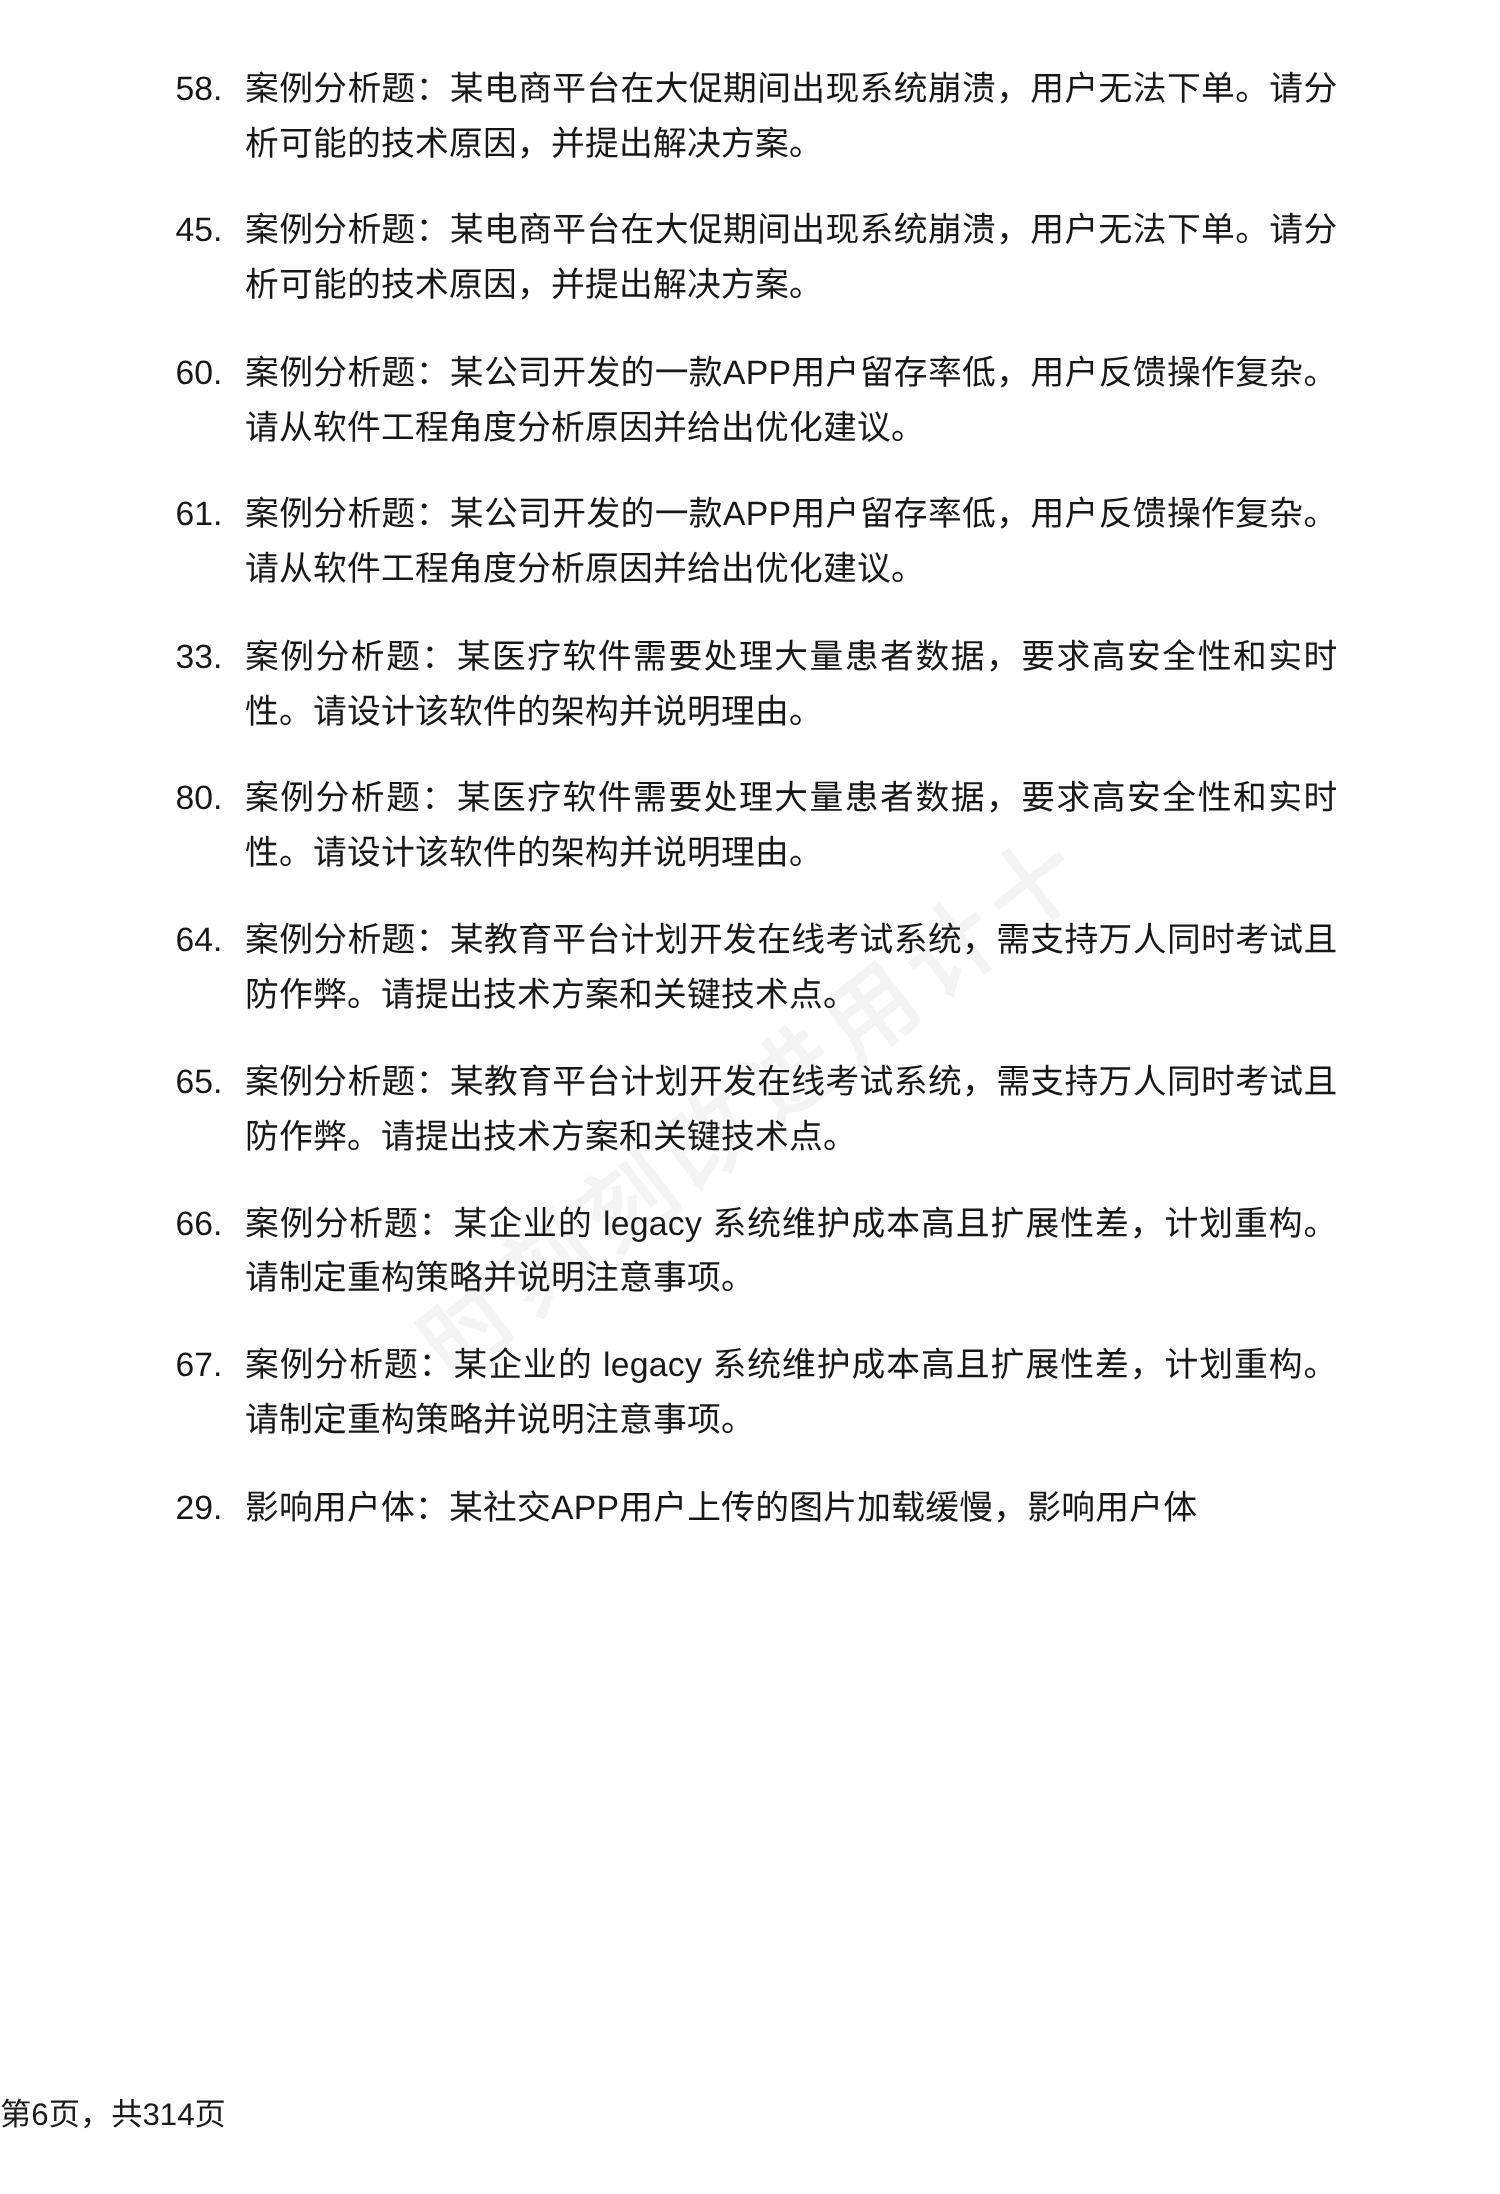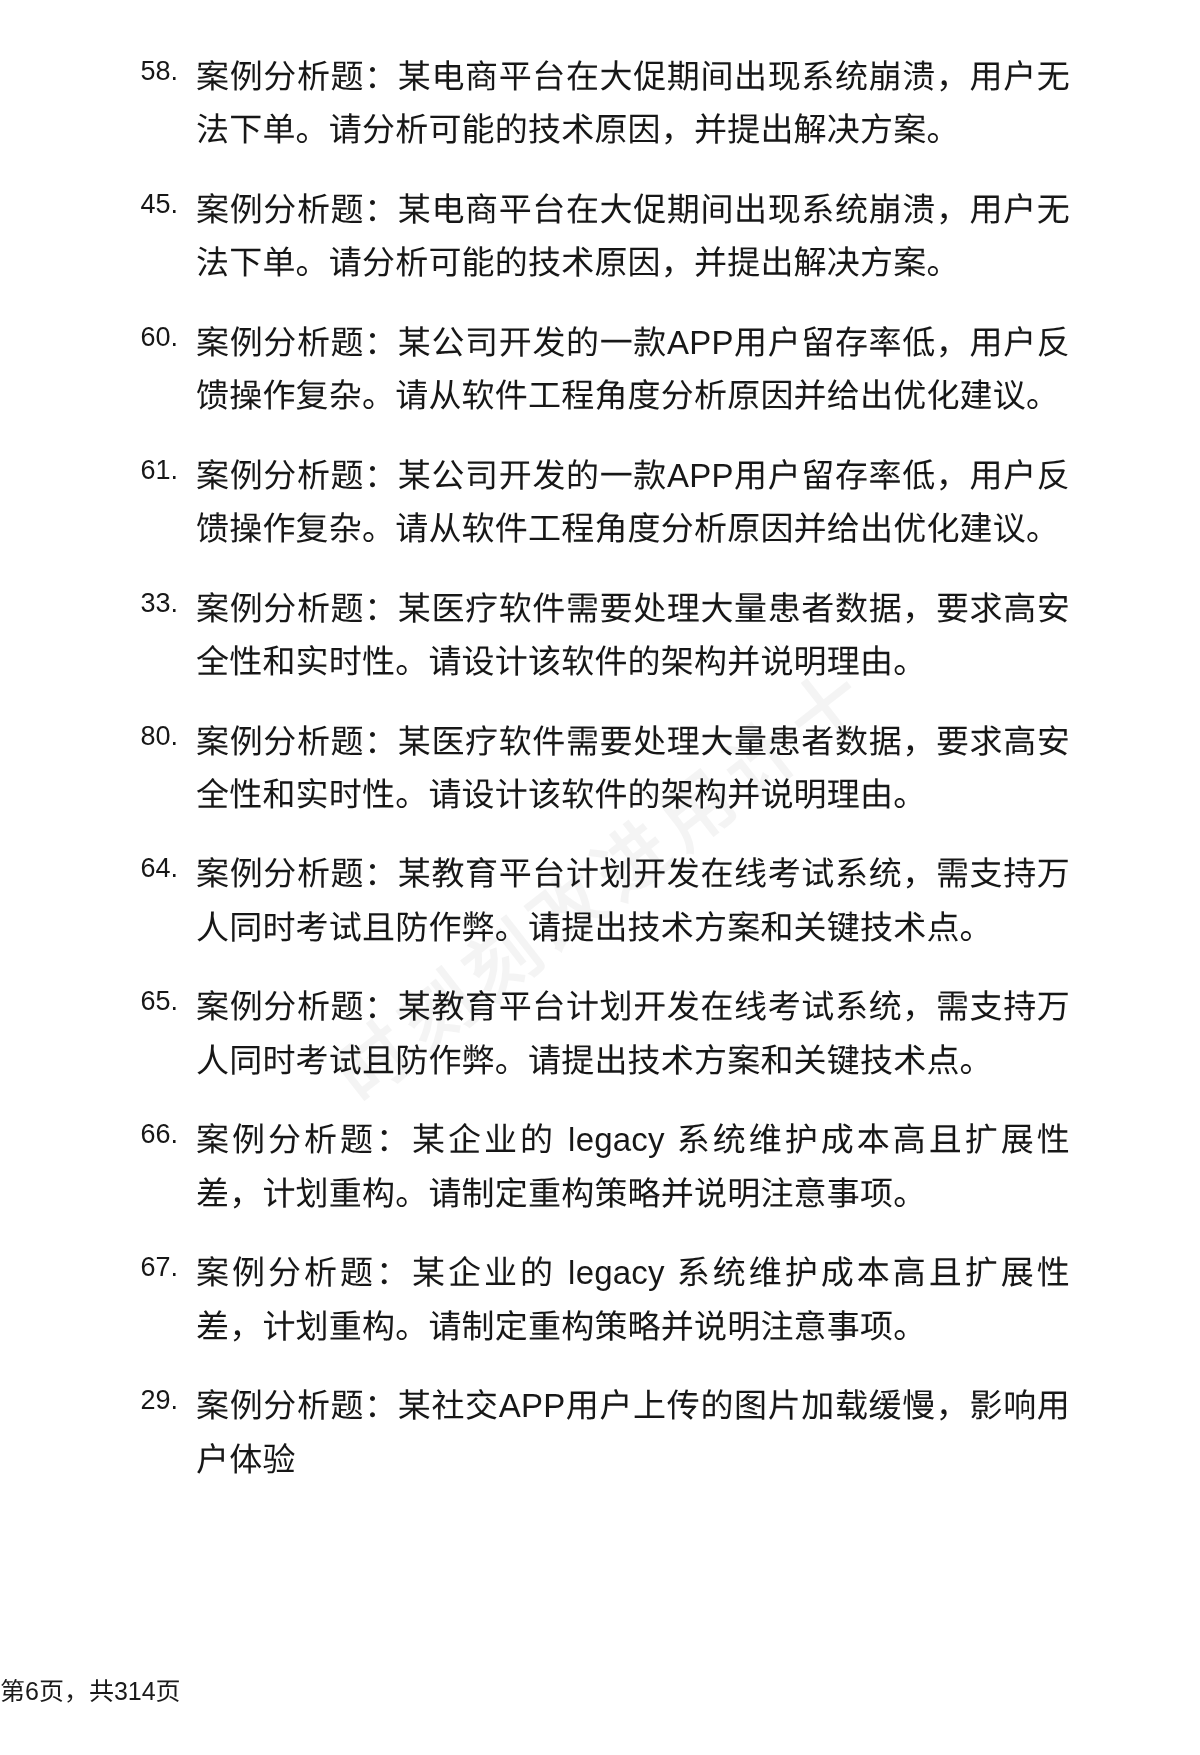--- a/index.html
+++ b/index.html
@@ -59,21 +59,21 @@
     flex: 0 0 66px;
     text-align: right;
     font-size: 27px;
     line-height: 1.62;
     color: #171717;
     padding-right: 18px;
     box-sizing: border-box;
   }
   .qtext {
     flex: 1 1 auto;
-    font-size: 33px;
+    font-size: 27px;
     line-height: 1.62;
     color: #171717;
     text-align: justify;
     text-justify: inter-ideograph;
     letter-spacing: 0.2px;
   }
   .footer {
     position: absolute;
     left: 0;
     right: 0;
@@ -129,19 +129,19 @@
       <li class="qitem">
         <span class="qnum">66.</span>
         <span class="qtext">案例分析题：某企业的 legacy 系统维护成本高且扩展性差，计划重构。请制定重构策略并说明注意事项。</span>
       </li>
       <li class="qitem">
         <span class="qnum">67.</span>
         <span class="qtext">案例分析题：某企业的 legacy 系统维护成本高且扩展性差，计划重构。请制定重构策略并说明注意事项。</span>
       </li>
       <li class="qitem">
         <span class="qnum">29.</span>
-        <span class="qtext">案例分析题：某社交APP用户上传的图片加载缓慢，影响用户体验</span>
+        <span class="qtext">影响用户体：某社交APP用户上传的图片加载缓慢，影响用户体</span>
       </li>
     </ol>
   </div>
 
   <div class="footer">第6页，共314页</div>
 </div>
 
 </body></html>

